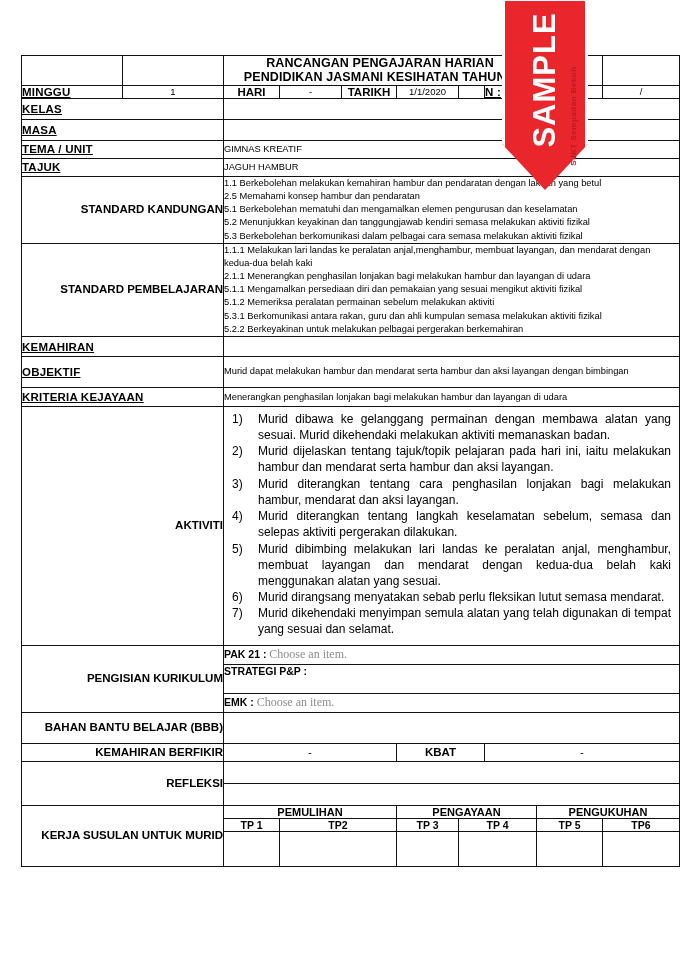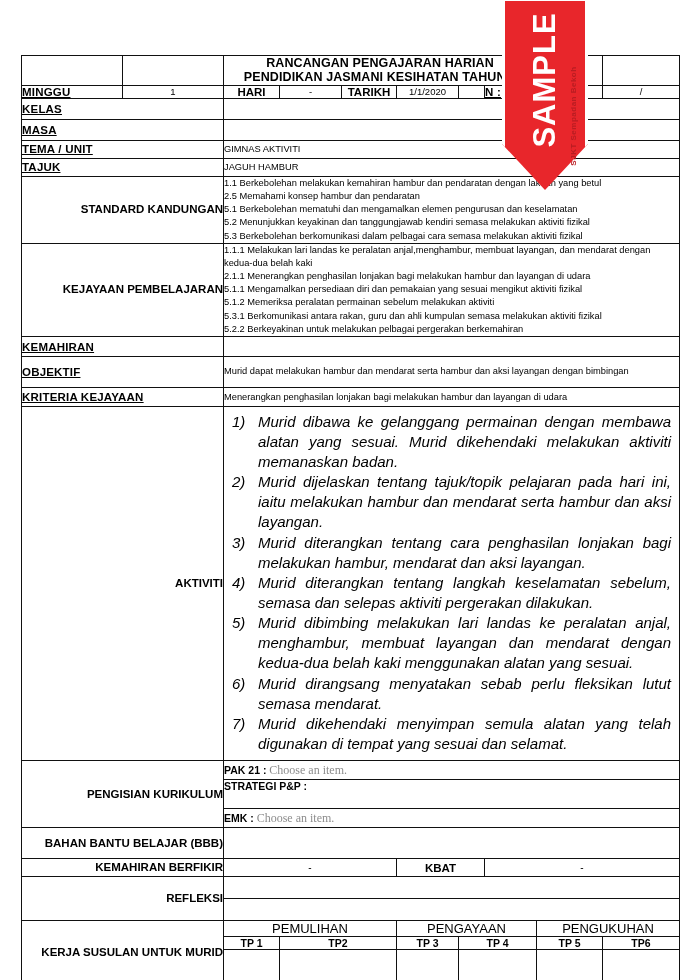--- a/index.html
+++ b/index.html
@@ -92,24 +92,23 @@
     color: #000;
   }
   .blank { background: #ffffff; }
 
   
   ol.acts {
     margin: 0;
     padding: 0;
     list-style: none;
     counter-reset: act;
-    font-size: 15px;
+    font-size: 12px;
     line-height: 1.33;
     text-align: justify;
-    font-style: italic;
   }
   ol.acts li {
     counter-increment: act;
     position: relative;
     padding-left: 30px;
     margin: 0 0 0.5px 0;
   }
   ol.acts li::before {
     content: counter(act) ")";
     position: absolute;
@@ -127,22 +126,22 @@
   .kur-row b { font-weight: bold; font-size: 10.5px; }
   .choose {
     color: #8d8d8d;
     font-family: "Liberation Serif", serif;
     font-size: 12px;
   }
 
   .dash { text-align: center; font-size: 10px; padding: 3px; }
   .tp-hdr {
     text-align: center;
-    font-weight: normal;
-    font-size: 13px;
+    font-weight: bold;
+    font-size: 11px;
     padding: 3px 2px;
   }
   .tp-sub {
     text-align: center;
     font-weight: bold;
     font-size: 10.5px;
     padding: 3px 2px;
   }
 
   
@@ -238,41 +237,41 @@
       <td class="blank one-line" colspan="8"></td>
     </tr>
 
     <tr>
       <td class="lbl" colspan="2" style="height:20px">MASA</td>
       <td class="blank one-line" colspan="8"></td>
     </tr>
 
     <tr>
       <td class="lbl" colspan="2" style="height:17px">TEMA / UNIT</td>
-      <td class="blank one-line" colspan="8">GIMNAS AKTIVITI</td>
+      <td class="blank one-line" colspan="8">GIMNAS KREATIF</td>
     </tr>
 
     <tr>
       <td class="lbl" colspan="2" style="height:17px">TAJUK</td>
       <td class="blank one-line" colspan="8">JAGUH HAMBUR</td>
     </tr>
 
     <tr>
       <td class="lbl-c" colspan="2">STANDARD KANDUNGAN</td>
       <td class="blank body-txt" colspan="8">
         <div>1.1 Berkebolehan melakukan kemahiran hambur dan pendaratan dengan lakuan yang betul</div>
         <div>2.5 Memahami konsep hambur dan pendaratan</div>
         <div>5.1 Berkebolehan mematuhi dan mengamalkan elemen pengurusan dan keselamatan</div>
         <div>5.2 Menunjukkan keyakinan dan tanggungjawab kendiri semasa melakukan aktiviti fizikal</div>
         <div>5.3 Berkebolehan berkomunikasi dalam pelbagai cara semasa melakukan aktiviti fizikal</div>
       </td>
     </tr>
 
     <tr>
-      <td class="lbl-c" colspan="2">KEJAYAAN PEMBELAJARAN</td>
+      <td class="lbl-c" colspan="2">STANDARD PEMBELAJARAN</td>
       <td class="blank body-txt" colspan="8">
         <div>1.1.1 Melakukan lari landas ke peralatan anjal,menghambur, membuat layangan, dan mendarat dengan kedua-dua belah kaki</div>
         <div>2.1.1 Menerangkan penghasilan lonjakan bagi melakukan hambur dan layangan di udara</div>
         <div>5.1.1 Mengamalkan persediaan diri dan pemakaian yang sesuai mengikut aktiviti fizikal</div>
         <div>5.1.2 Memeriksa peralatan permainan sebelum melakukan aktiviti</div>
         <div>5.3.1 Berkomunikasi antara rakan, guru dan ahli kumpulan semasa melakukan aktiviti fizikal</div>
         <div>5.2.2 Berkeyakinan untuk melakukan pelbagai pergerakan berkemahiran</div>
       </td>
     </tr>
 

